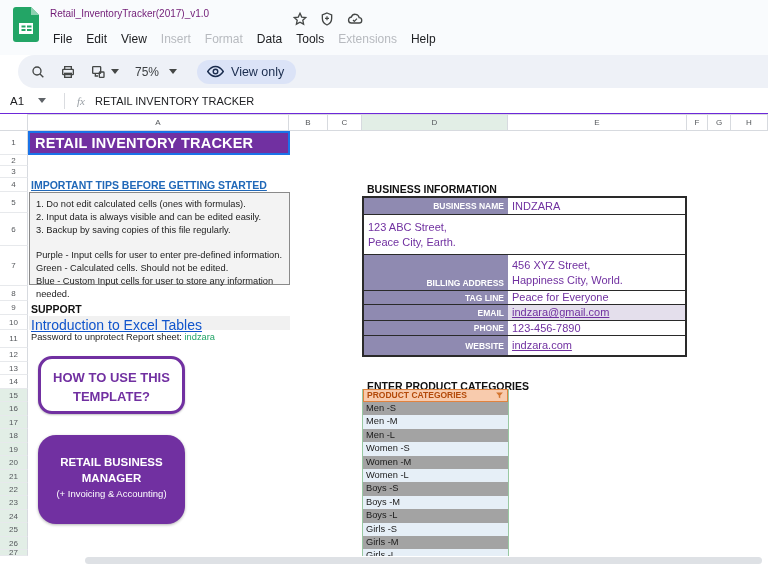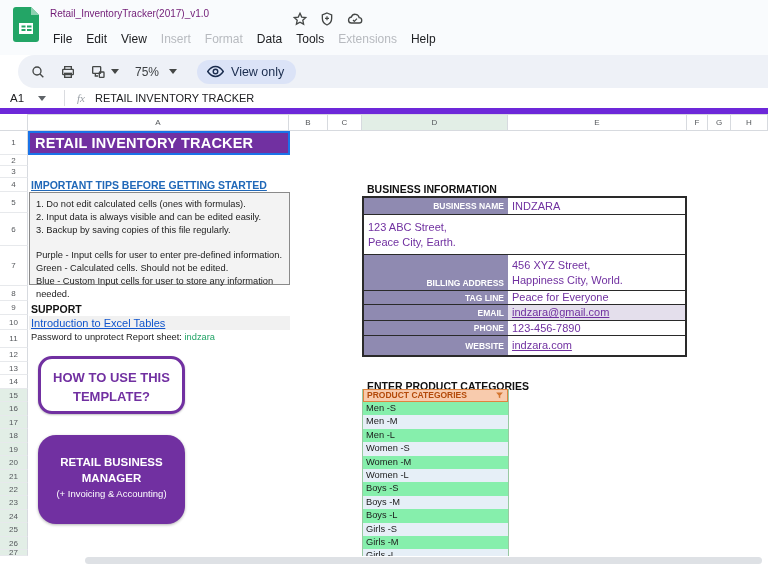--- a/index.html
+++ b/index.html
@@ -19,21 +19,21 @@
 
   .toolbar { position:absolute; left:18px; top:55px; right:0; height:33px; background:#eef1f7; border-radius:17px 0 0 17px; display:flex; align-items:center; }
   .tb-icon { color:#444746; margin-left:14px; display:flex; align-items:center; }
   .tb-icon.first { margin-left:12px; }
   .caret { width:0; height:0; border-left:4px solid transparent; border-right:4px solid transparent; border-top:5px solid #444746; display:inline-block; margin-left:5px; }
   .zoom-box { display:flex; align-items:center; margin-left:16px; font-size:12px; color:#3c4043; }
   .zoom-box .caret { margin-left:10px; }
   .view-only-chip { margin-left:20px; height:24px; background:#dbe3f7; border-radius:12px; display:flex; align-items:center; padding:0 12px 0 10px; color:#1a2c4e; font-size:12.5px; font-weight:500; }
   .view-only-chip svg { margin-right:7px; }
 
-  .formula-bar { position:absolute; left:0; top:88px; width:768px; height:26px; background:#fff; display:flex; align-items:center; border-bottom:6px solid #6d28d9; }
+  .formula-bar { position:absolute; left:0; top:88px; width:768px; height:26px; background:#fff; display:flex; align-items:center; border-bottom:1px solid #6d28d9; }
   .name-box { width:58px; padding-left:10px; font-size:11.5px; color:#202124; display:flex; align-items:center; }
   .name-box .caret { border-top-color:#5f6368; margin-left:14px; }
   .fbar-divider { width:1px; height:16px; background:#dadce0; margin:0 8px 0 6px; }
   .fx { font-size:11px; color:#9aa0a6; font-style:italic; font-family:"Liberation Serif", serif; padding:0 10px 0 4px; }
   .formula-value { font-size:11px; color:#202124; }
 
   
   .col-headers { position:absolute; left:0; top:114px; height:17px; width:768px; }
   .corner-box { position:absolute; left:0; top:0; width:28px; height:17px; background:#fff; border:1px solid #d7dadf; border-left:none; border-top:none; }
   .col-header { position:absolute; top:0; height:17px; background:#fff; border-right:1px solid #d7dadf; border-bottom:1px solid #d7dadf; border-top:1px solid #d7dadf; font-size:8px; color:#55585c; text-align:center; line-height:16px; }
@@ -43,21 +43,21 @@
   .row-header.filtered { background:#e2eee6; }
 
   .sheet { position:absolute; left:28px; top:131px; width:740px; height:425px; background:#fff; overflow:hidden; }
 
   
   .a1-cell { position:absolute; left:0; top:0; width:262px; height:24px; background:#7130a1; border:2px solid #1a73e8; color:#fff; font-weight:bold; font-size:14.5px; line-height:20px; padding-left:5px; letter-spacing:.2px; }
   .tips-heading { position:absolute; left:3px; top:48px; font-size:10.5px; font-weight:bold; color:#2068b8; text-decoration:underline; }
   .tips-box { position:absolute; left:1px; top:61px; width:261px; height:93px; background:#f3f3f3; border:1px solid #8a8a8a; padding:5px 4px 0 6px; font-size:9.3px; line-height:12.8px; color:#222; }
   .support-heading { position:absolute; left:3px; top:172px; font-size:10.5px; font-weight:bold; color:#111; }
   .support-band { position:absolute; left:1px; top:185px; width:261px; height:14px; background:#f1f1f1; }
-  .support-link { position:absolute; left:3px; top:186px; font-size:11px; color:#1155cc; text-decoration:underline; }
+  .support-link { position:absolute; left:3px; top:186px; font-size:14px; color:#1155cc; text-decoration:underline; }
   .password-line { position:absolute; left:3px; top:201px; font-size:9.3px; color:#222; }
   .password-line .pw { color:#21a366; }
 
   .howto-btn { position:absolute; left:10px; top:225px; width:147px; height:58px; background:#fff; border:3px solid #7130a1; border-radius:14px; box-shadow:0 1px 2px rgba(0,0,0,.25); text-align:center; padding-top:9px; font-size:13px; font-weight:bold; color:#7130a1; line-height:19px; }
   .rbm-btn { position:absolute; left:10px; top:304px; width:147px; height:89px; background:#7130a1; border-radius:18px; text-align:center; padding-top:19px; color:#fff; box-shadow:0 1px 3px rgba(0,0,0,.3); }
   .rbm-line { font-size:11.5px; font-weight:bold; line-height:16px; }
   .rbm-sub { font-size:9.5px; line-height:16px; }
 
   .bi-heading { position:absolute; left:339px; top:52px; font-size:10.5px; font-weight:bold; color:#111; }
   .bi-table { position:absolute; left:334px; top:65px; width:325px; border:2px solid #2a2a2a; background:#fff; }
@@ -67,21 +67,21 @@
   .bi-row.tall .bi-label { align-items:flex-end; padding-bottom:2px; }
   .bi-value { flex:1; color:#7030a0; font-size:11px; line-height:14.5px; padding-left:4px; display:flex; flex-direction:column; justify-content:center; }
   .bi-value.link { text-decoration:underline; }
   .bi-value.hl { background:#e4dfec; }
 
   .cat-heading { position:absolute; left:339px; top:249px; font-size:10.5px; font-weight:bold; color:#111; }
   .cat-table { position:absolute; left:334px; top:258px; width:147px; height:167px; overflow:hidden; border-left:1px solid #98c9a2; border-right:1px solid #98c9a2; }
   .cat-header { height:13px; background:#f8cbad; border:1px solid #e0833f; color:#b34a0a; font-size:8.5px; font-weight:bold; line-height:11px; padding-left:3px; display:flex; align-items:center; }
   .cat-header .funnel { margin-left:auto; margin-right:3px; color:#d3752f; display:flex; }
   .cat-row { height:13.4px; font-size:9.3px; color:#1b1b1b; line-height:13.4px; padding-left:3px; }
-  .cat-row.gray { background:#86efac; }
+  .cat-row.gray { background:#a3a3a3; }
   .cat-row.blue { background:#e6eff7; }
 
   .bottom-strip { position:absolute; left:0; top:556px; width:768px; height:8px; background:#fff; }
   .hscroll-thumb { position:absolute; left:85px; top:557px; width:677px; height:7px; background:#dee1e5; border-radius:4px; }
 </style>
 </head>
 <body>
 
 <div id="app">
 

